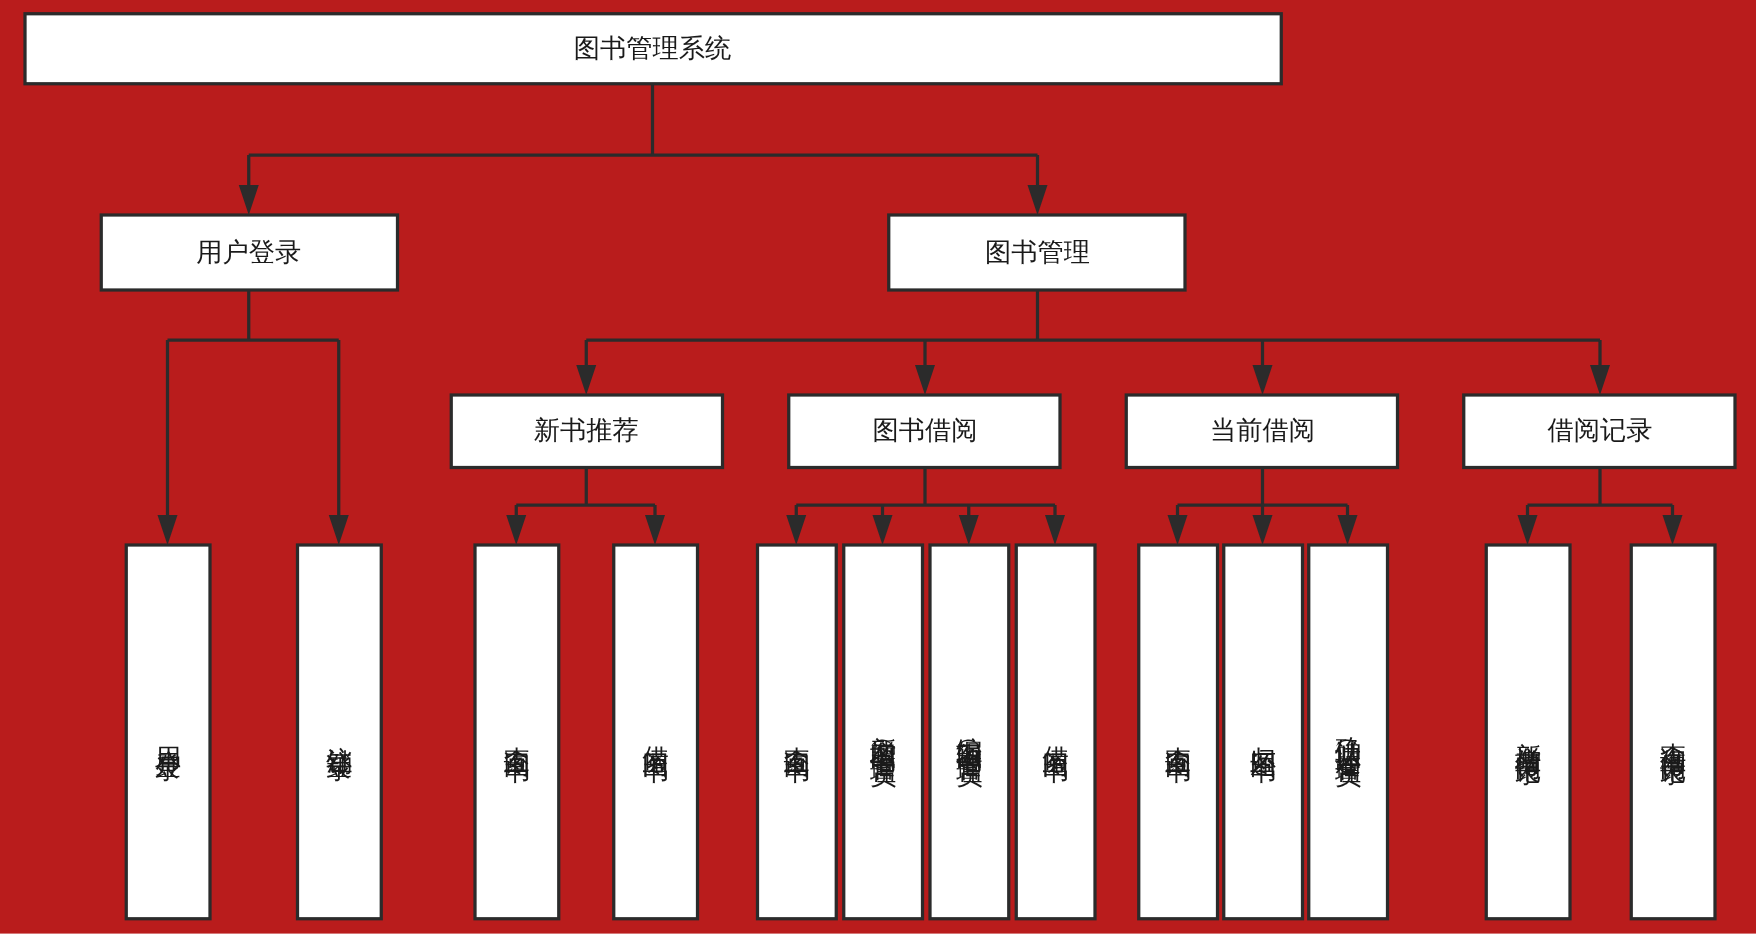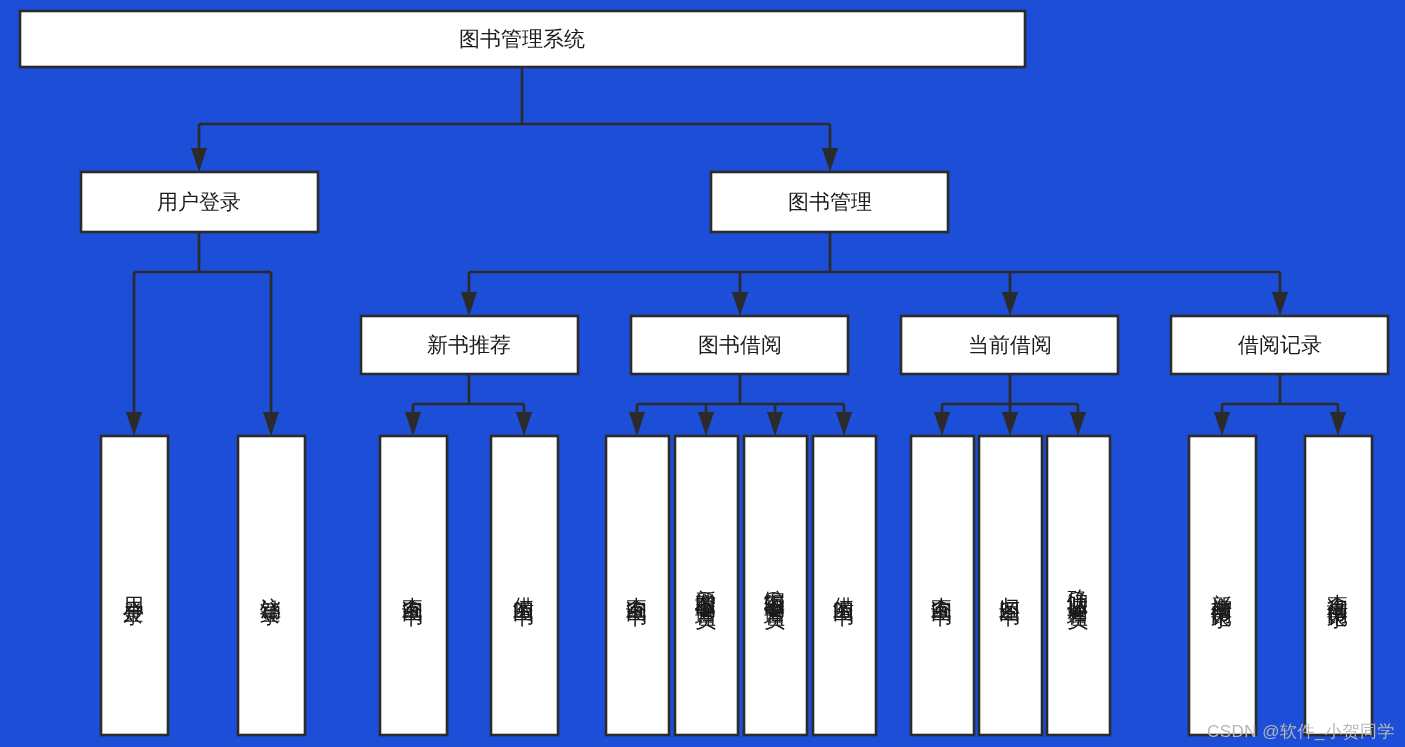--- a/index.html
+++ b/index.html
@@ -11,21 +11,21 @@
   body {
     width: 1405px;
     height: 747px;
     font-family: "Liberation Sans", "DejaVu Sans", sans-serif;
     overflow: hidden;
   }
   #diagram-root {
     position: relative;
     width: 1405px;
     height: 747px;
-    background: #1d4ed8;
+    background: #b91c1c;
   }
   svg.flowchart {
     position: absolute;
     left: 0;
     top: 0;
     width: 1405px;
     height: 747px;
     display: block;
   }
   .node-rect {
@@ -238,15 +238,14 @@
       <text class="node-label-v" x="1222" y="586">新增借阅记录</text>
     </g>
 
     <g>
       <rect class="node-rect" x="1305" y="436" width="67" height="299"></rect>
       <text class="node-label-v" x="1338" y="586">查询借阅记录</text>
     </g>
 
   </svg>
 
-  <div class="watermark">CSDN @软件_小贺同学</div>
 
 </div>
 
 </body></html>

